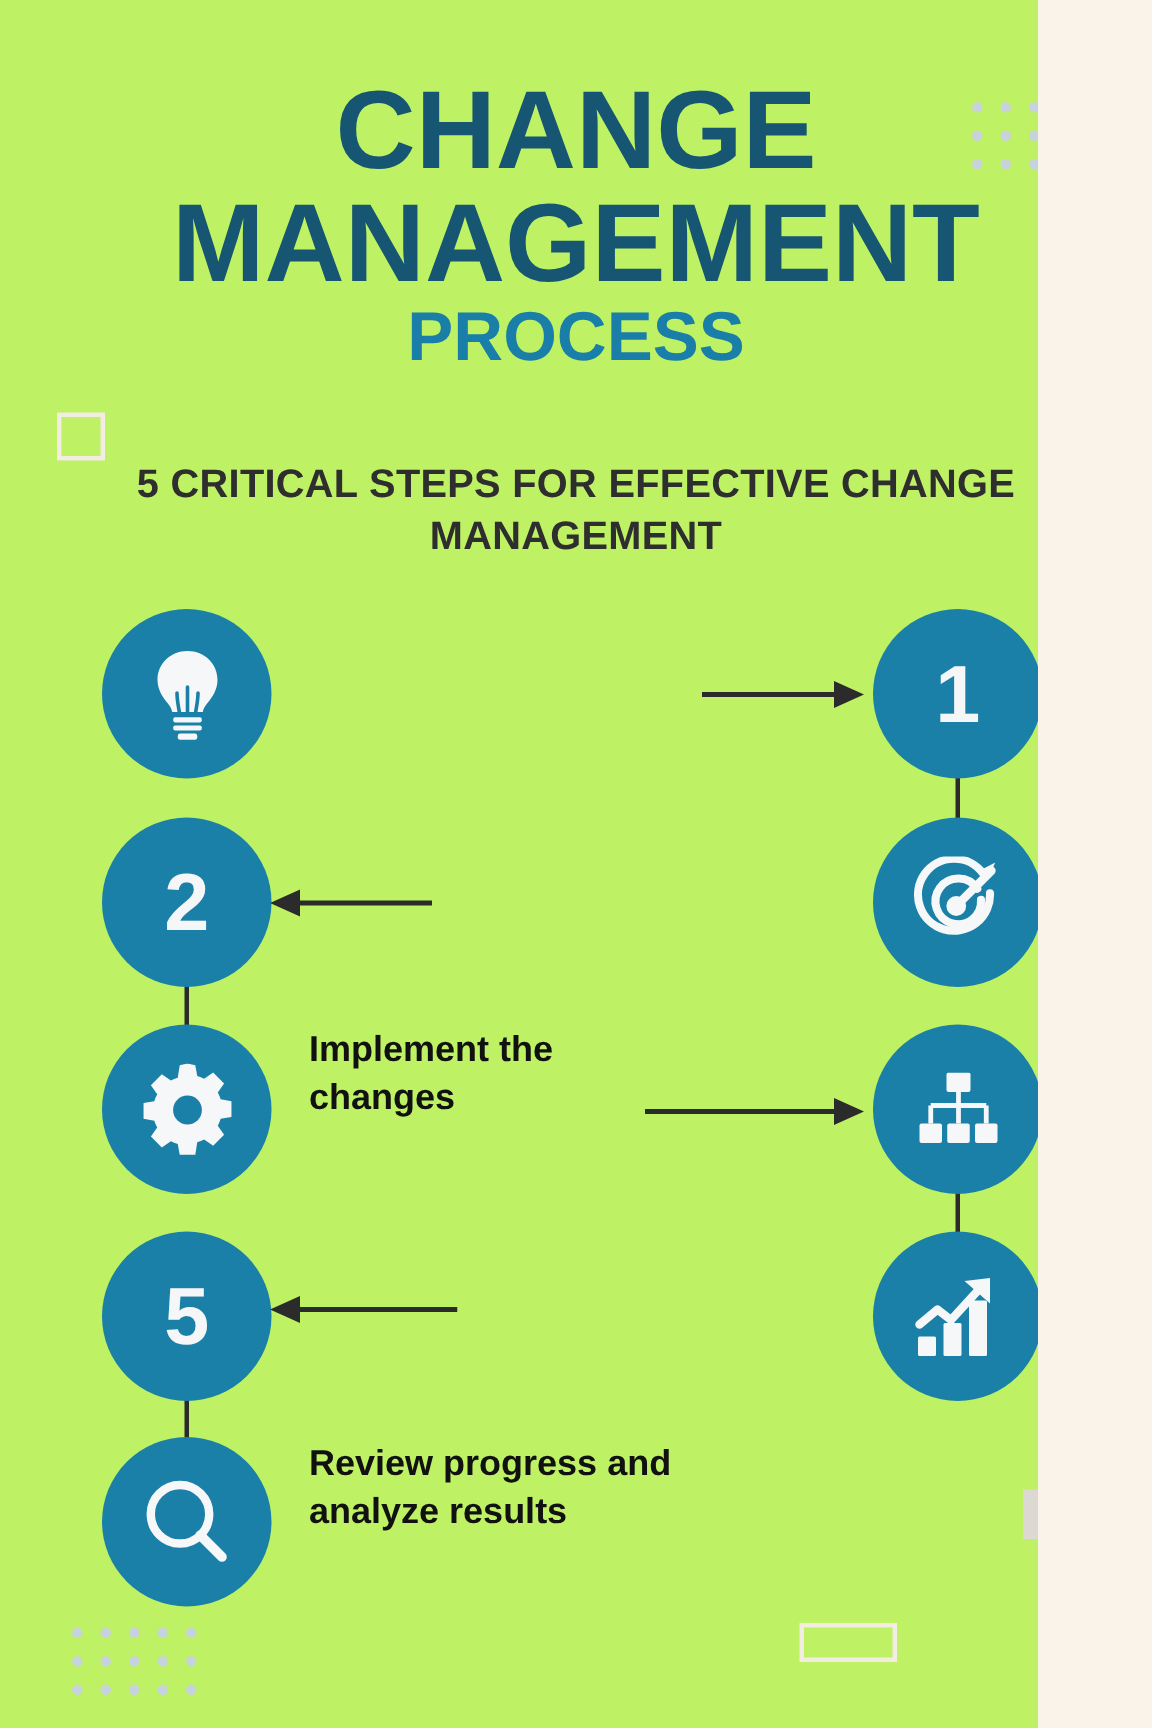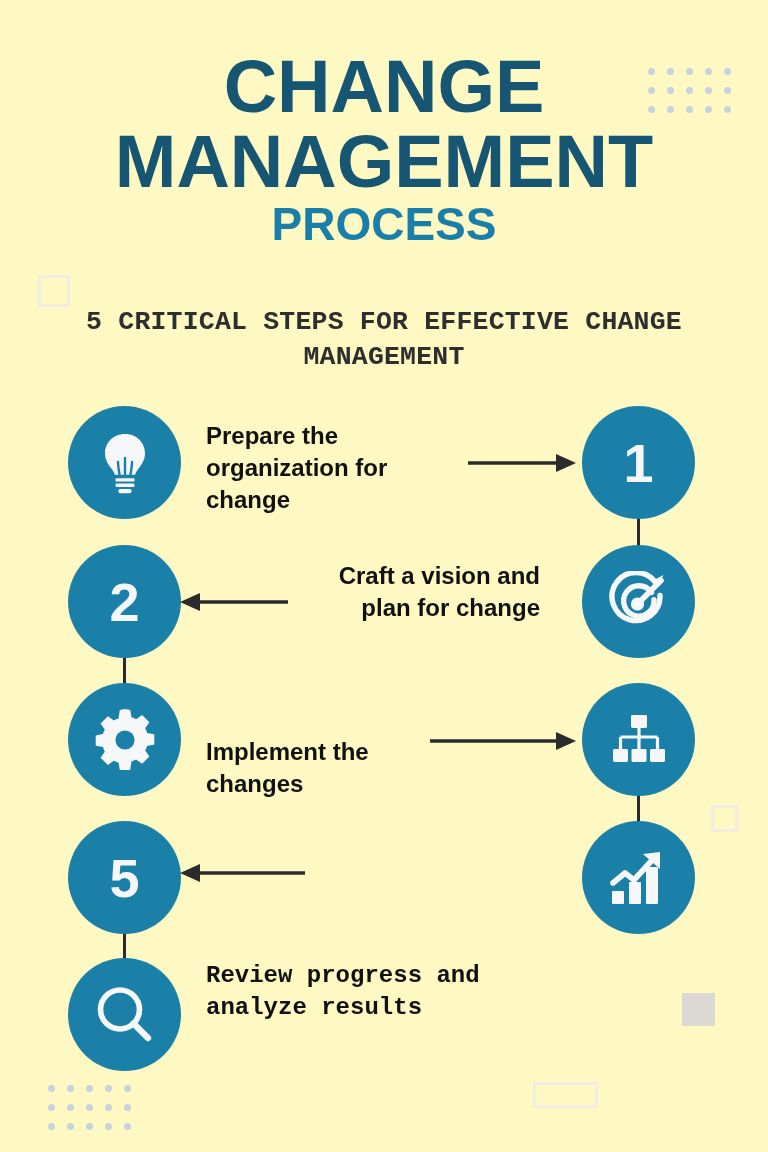--- a/index.html
+++ b/index.html
@@ -11,23 +11,23 @@
   }
 
   body {
     background: #faf3ea;
     font-family: "Liberation Sans", sans-serif;
     position: relative;
   }
 
   .canvas {
     position: relative;
-    width: 768px;
+    width: 692px;
     height: 1152px;
-    background: #fef9c3;
+    background: #bef264;
     overflow: hidden;
   }
 
   
   .deco { position: absolute; pointer-events: none; }
 
   .dotgrid {
     display: grid;
     grid-template-columns: repeat(5, 1fr);
     grid-template-rows: repeat(3, 1fr);
@@ -77,21 +77,20 @@
     font-size: 46px; color: #1a7fa8;
   }
 
   .subtitle {
     position: absolute; top: 305px; left: 0; width: 768px;
     font-size: 26.5px;
     font-weight: bold;
     color: #2e2e2e;
     line-height: 1.33;
     letter-spacing: 0.2px;
-    font-family: Liberation Mono, monospace;
   }
 
   
   .steps { position: absolute; top: 0; left: 0; width: 768px; height: 1152px; }
 
   .node {
     position: absolute;
     width: 113px; height: 113px;
     border-radius: 50%;
     background: #1a80a8;
@@ -198,21 +197,20 @@
         <svg width="56" height="62" viewBox="0 0 56 62">
           <path d="M28 2C16.5 2 8 10.6 8 21.2c0 6.4 3.1 11.1 6.4 15.2 1.9 2.4 3 4 3.4 6.3h20.4c.4-2.3 1.5-3.9 3.4-6.3C44.9 32.3 48 27.6 48 21.2 48 10.6 39.5 2 28 2z" fill="#f5f7f8"></path>
           <rect x="18.5" y="46.2" width="19" height="3.4" rx="1.2" fill="#f5f7f8"></rect>
           <rect x="18.5" y="51.6" width="19" height="3.4" rx="1.2" fill="#f5f7f8"></rect>
           <rect x="21.5" y="57" width="13" height="4.2" rx="1.6" fill="#f5f7f8"></rect>
           <path d="M28 26v17M21 30c0 5 1 9 1.6 13M35 30c0 5-1 9-1.6 13" stroke="#1a80a8" stroke-width="2.4" fill="none" stroke-linecap="round"></path>
         </svg>
       </span>
     </div>
 
-    <div class="label lt" style="top:420px; left:206px; width:230px;">Prepare the organization for change</div>
 
     <div class="arrow" style="top:452px; left:468px; width:108px;">
       <svg width="108" height="22" viewBox="0 0 108 22">
         <line x1="0" y1="11" x2="92" y2="11" stroke="#2b2b2b" stroke-width="3.4"></line>
         <polygon points="108,11 88,2 88,20" fill="#2b2b2b"></polygon>
       </svg>
     </div>
 
     <div class="node right" style="top:406px;">
       <span class="node-num">1</span>
@@ -222,21 +220,20 @@
       <span class="node-num">2</span>
     </div>
 
     <div class="arrow" style="top:591px; left:180px; width:108px;">
       <svg width="108" height="22" viewBox="0 0 108 22">
         <line x1="16" y1="11" x2="108" y2="11" stroke="#2b2b2b" stroke-width="3.4"></line>
         <polygon points="0,11 20,2 20,20" fill="#2b2b2b"></polygon>
       </svg>
     </div>
 
-    <div class="label rt" style="top:560px; left:300px; width:240px;">Craft a vision and plan for change</div>
 
     <div class="node right" style="top:545px;">
       <span>
         <svg width="62" height="62" viewBox="0 0 62 62">
           <path d="M47.5 11.5A24 24 0 1 0 52 24.5" stroke="#f5f7f8" stroke-width="5.4" fill="none" stroke-linecap="round"></path>
           <path d="M43.5 21.5A15.2 15.2 0 1 0 46 28.8" stroke="#f5f7f8" stroke-width="5.4" fill="none" stroke-linecap="round"></path>
           <circle cx="29.5" cy="33" r="6.6" fill="#f5f7f8"></circle>
           <path d="M29.5 33L53 9.5" stroke="#f5f7f8" stroke-width="5.6" stroke-linecap="round"></path>
           <path d="M45.5 9.2l10-5.2-4.6 10.2z" fill="#f5f7f8"></path>
         </svg>
@@ -245,21 +242,21 @@
 
     <div class="node left" style="top:683px;">
       <span>
         <svg width="62" height="62" viewBox="0 0 62 62">
           <path d="M31 0l5.2 1.1 1.3 7.2a23 23 0 0 1 4.6 1.9l6-4.2 7.3 7.3-4.2 6a23 23 0 0 1 1.9 4.6l7.2 1.3v10.4l-7.2 1.3a23 23 0 0 1-1.9 4.6l4.2 6-7.3 7.3-6-4.2a23 23 0 0 1-4.6 1.9L36.2 60.9h-10.4l-1.3-7.2a23 23 0 0 1-4.6-1.9l-6 4.2-7.3-7.3 4.2-6a23 23 0 0 1-1.9-4.6L1.7 36.8V26.4l7.2-1.3a23 23 0 0 1 1.9-4.6l-4.2-6 7.3-7.3 6 4.2a23 23 0 0 1 4.6-1.9L25.8 1.1z" fill="#f5f7f8"></path>
           <circle cx="31" cy="31" r="9.6" fill="#1a80a8"></circle>
         </svg>
       </span>
     </div>
 
-    <div class="label lt" style="top:736px; left:206px; width:220px;">Implement the changes</div>
+    <div class="label lt" style="top:684px; left:206px; width:220px;">Implement the changes</div>
 
     <div class="arrow" style="top:730px; left:430px; width:146px;">
       <svg width="146" height="22" viewBox="0 0 146 22">
         <line x1="0" y1="11" x2="130" y2="11" stroke="#2b2b2b" stroke-width="3.4"></line>
         <polygon points="146,11 126,2 126,20" fill="#2b2b2b"></polygon>
       </svg>
     </div>
 
     <div class="node right" style="top:683px;">
       <span>
@@ -299,16 +296,16 @@
 
     <div class="node left" style="top:958px;">
       <span>
         <svg width="62" height="62" viewBox="0 0 62 62">
           <circle cx="26" cy="25.5" r="19.5" stroke="#f5f7f8" stroke-width="5.6" fill="none"></circle>
           <line x1="39.5" y1="39.5" x2="54" y2="54" stroke="#f5f7f8" stroke-width="6.4" stroke-linecap="round"></line>
         </svg>
       </span>
     </div>
 
-    <div class="label lt" style="top:960px; left:206px; width:280px;font-family:Liberation Mono, monospace;">Review progress and analyze results</div>
+    <div class="label lt" style="top:960px; left:206px; width:280px;">Review progress and analyze results</div>
 
   </div>
 </div>
 
 </body></html>

